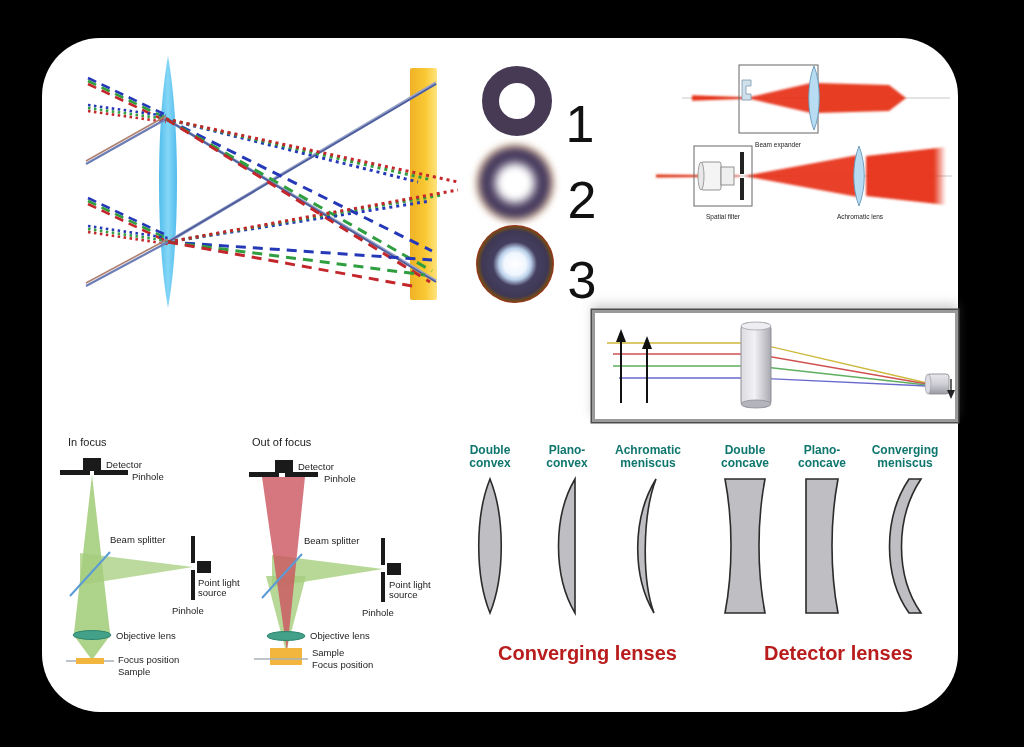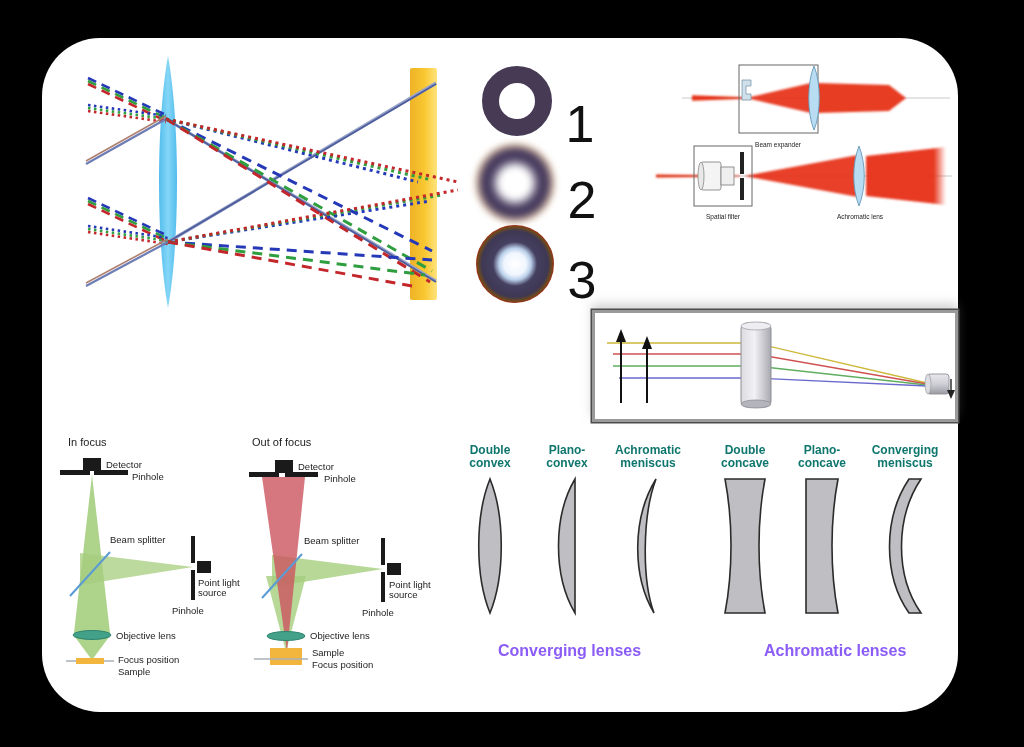--- a/index.html
+++ b/index.html
@@ -22,21 +22,21 @@
                #3e3854 60%,#6d4a1e 67%,#a52a12 71%,#b23114 76%,rgba(255,255,255,0) 78.5%);}
   .ring-num{position:absolute;width:44px;text-align:center;color:#111;
             font-size:52px;font-weight:400;}
   
   .achromat-box{position:absolute;background:#fff;border:3px solid #9a9a9a;
                 box-shadow:0 0 0 1.5px #4c4c4c, 0 -6px 10px rgba(120,120,120,.35);}
   
   .lens-cell{position:absolute;width:84px;text-align:center;}
   .lens-label{font-size:12px;font-weight:700;color:#0f766e;line-height:1.12;}
   .lens-shape{margin-top:5px;}
-  .group-label{position:absolute;font-size:16px;font-weight:700;color:#8b5cf6;}
+  .group-label{position:absolute;font-size:20px;font-weight:700;color:#b91c1c;}
 </style>
 </head>
 <body>
 
 <div class="card">
 
   <svg class="abs" style="left:38px;top:16px;" width="386" height="256" viewBox="0 0 386 256">
     <defs>
       <linearGradient id="screenGrad" x1="0" y1="0" x2="1" y2="0">
         <stop offset="0" stop-color="#eeb226"></stop>
@@ -322,16 +322,16 @@
       <div class="lens-label">
         <div>Converging</div>
         <div>meniscus</div>
       </div>
       <svg class="lens-shape" width="60" height="140" viewBox="0 0 60 140">
         <path d="M46,3 C20,42 20,100 46,137 L34,137 C8,100 8,42 34,3 Z" fill="#bfbfc3" stroke="#2b2b2b" stroke-width="1.6"></path>
       </svg>
     </div>
 
     <div class="group-label" style="left:52px;top:198px;">Converging lenses</div>
-    <div class="group-label" style="left:318px;top:198px;">Achromatic lenses</div>
+    <div class="group-label" style="left:318px;top:198px;">Detector lenses</div>
   </div>
 
 </div>
 
 </body></html>

